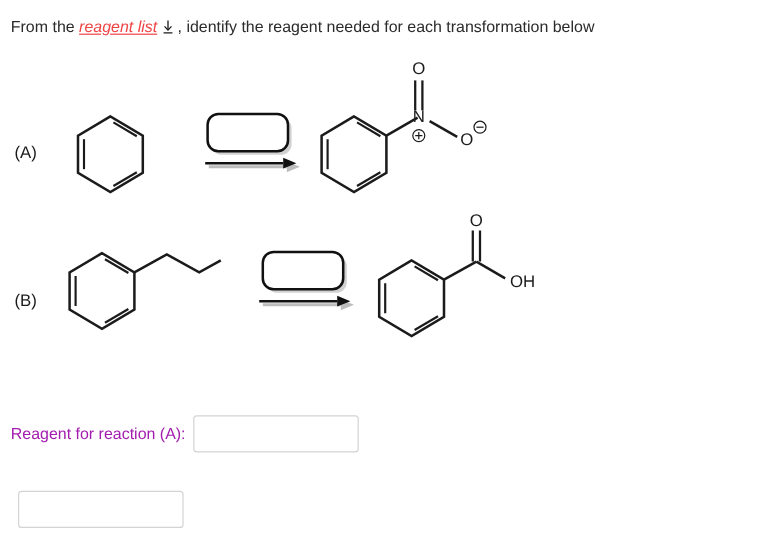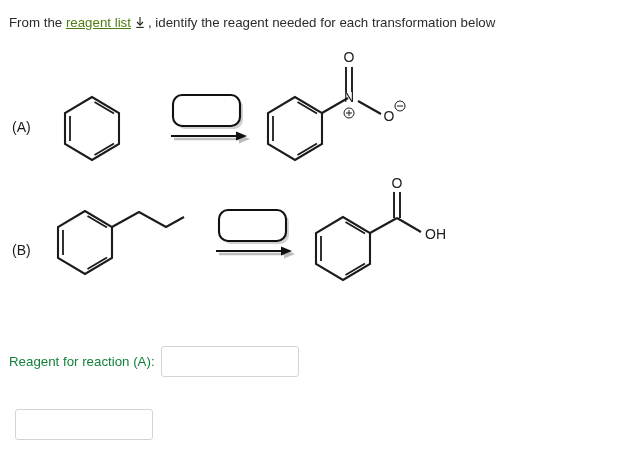--- a/index.html
+++ b/index.html
@@ -18,23 +18,24 @@
   .prompt {
     position: absolute;
     left: 9px;
     top: 14px;
     font-size: 13.3px;
     line-height: 18px;
     white-space: nowrap;
     color: #2b2b2b;
   }
   .link {
-    color: #4d7c0f;
+    color: #ef4444;
     text-decoration: underline;
     cursor: pointer;
+    font-style: italic;
   }
   .dl-icon {
     display: inline-block;
     vertical-align: -2px;
     margin: 0 2px 0 3px;
   }
   .row-label {
     position: absolute;
     font-size: 14px;
     color: #1a1a1a;
@@ -42,21 +43,21 @@
   .scheme {
     position: absolute;
   }
   .answer-row {
     position: absolute;
     display: flex;
     align-items: center;
   }
   .answer-label {
     font-size: 13.3px;
-    color: #15803d;
+    color: #a21caf;
     white-space: nowrap;
   }
   .answer-input {
     width: 138px;
     height: 31px;
     margin-left: 6px;
     border: 1px solid #d4d4d4;
     border-radius: 3px;
     background: #ffffff;
     box-sizing: border-box;

